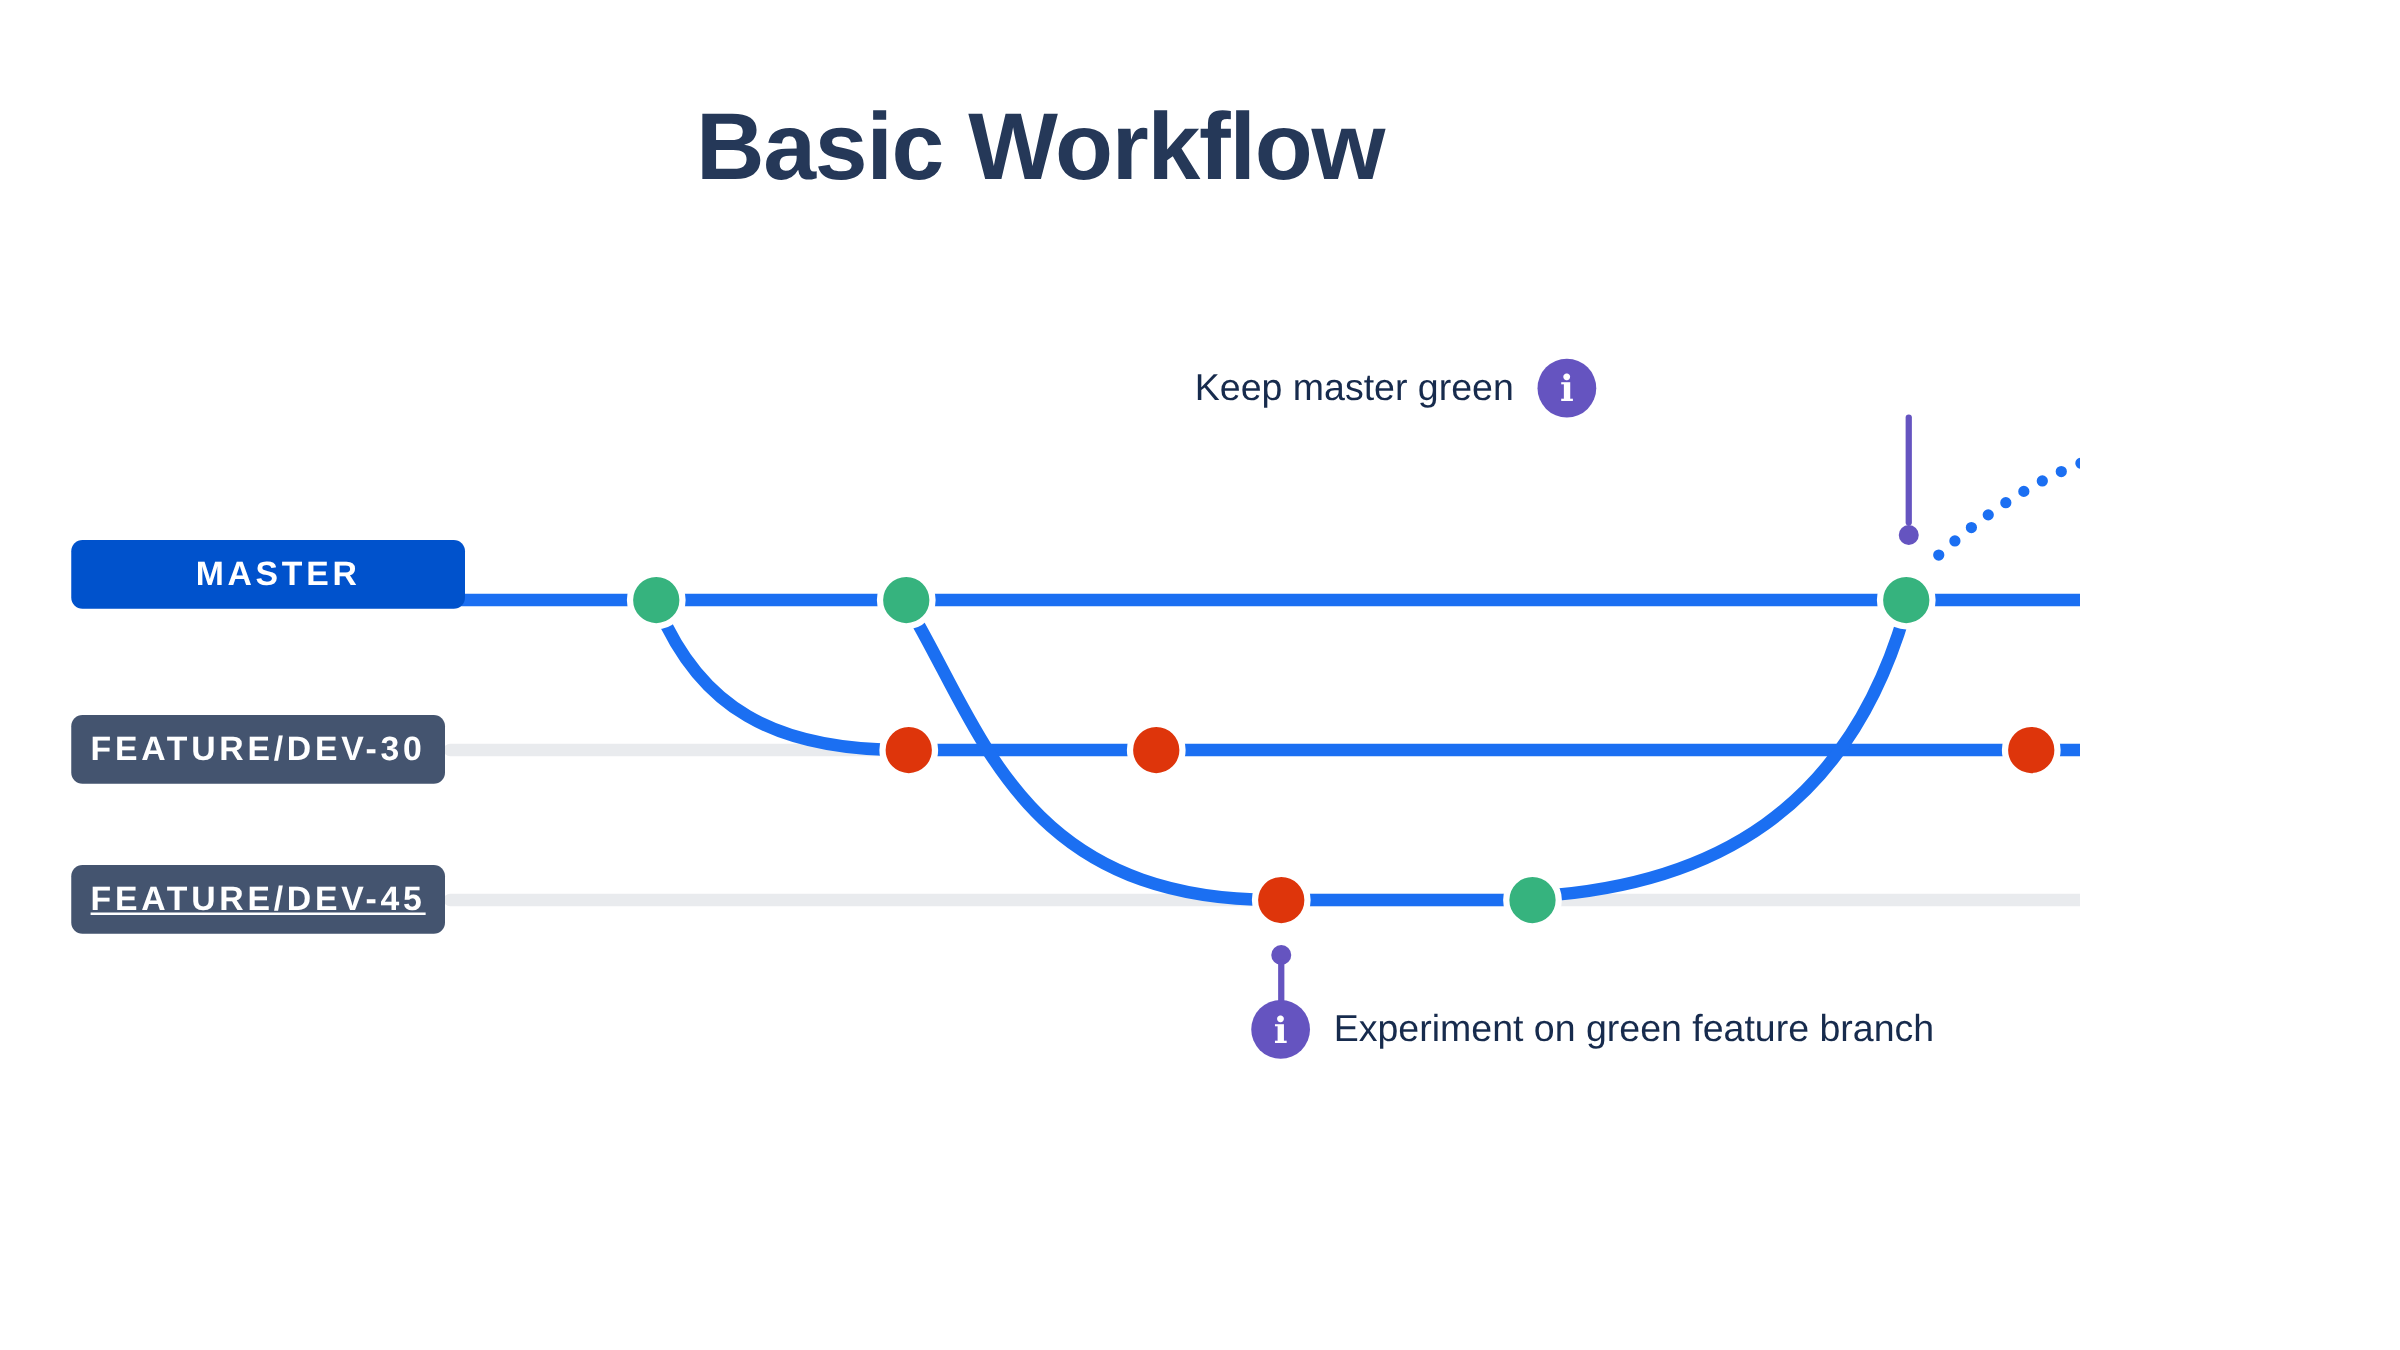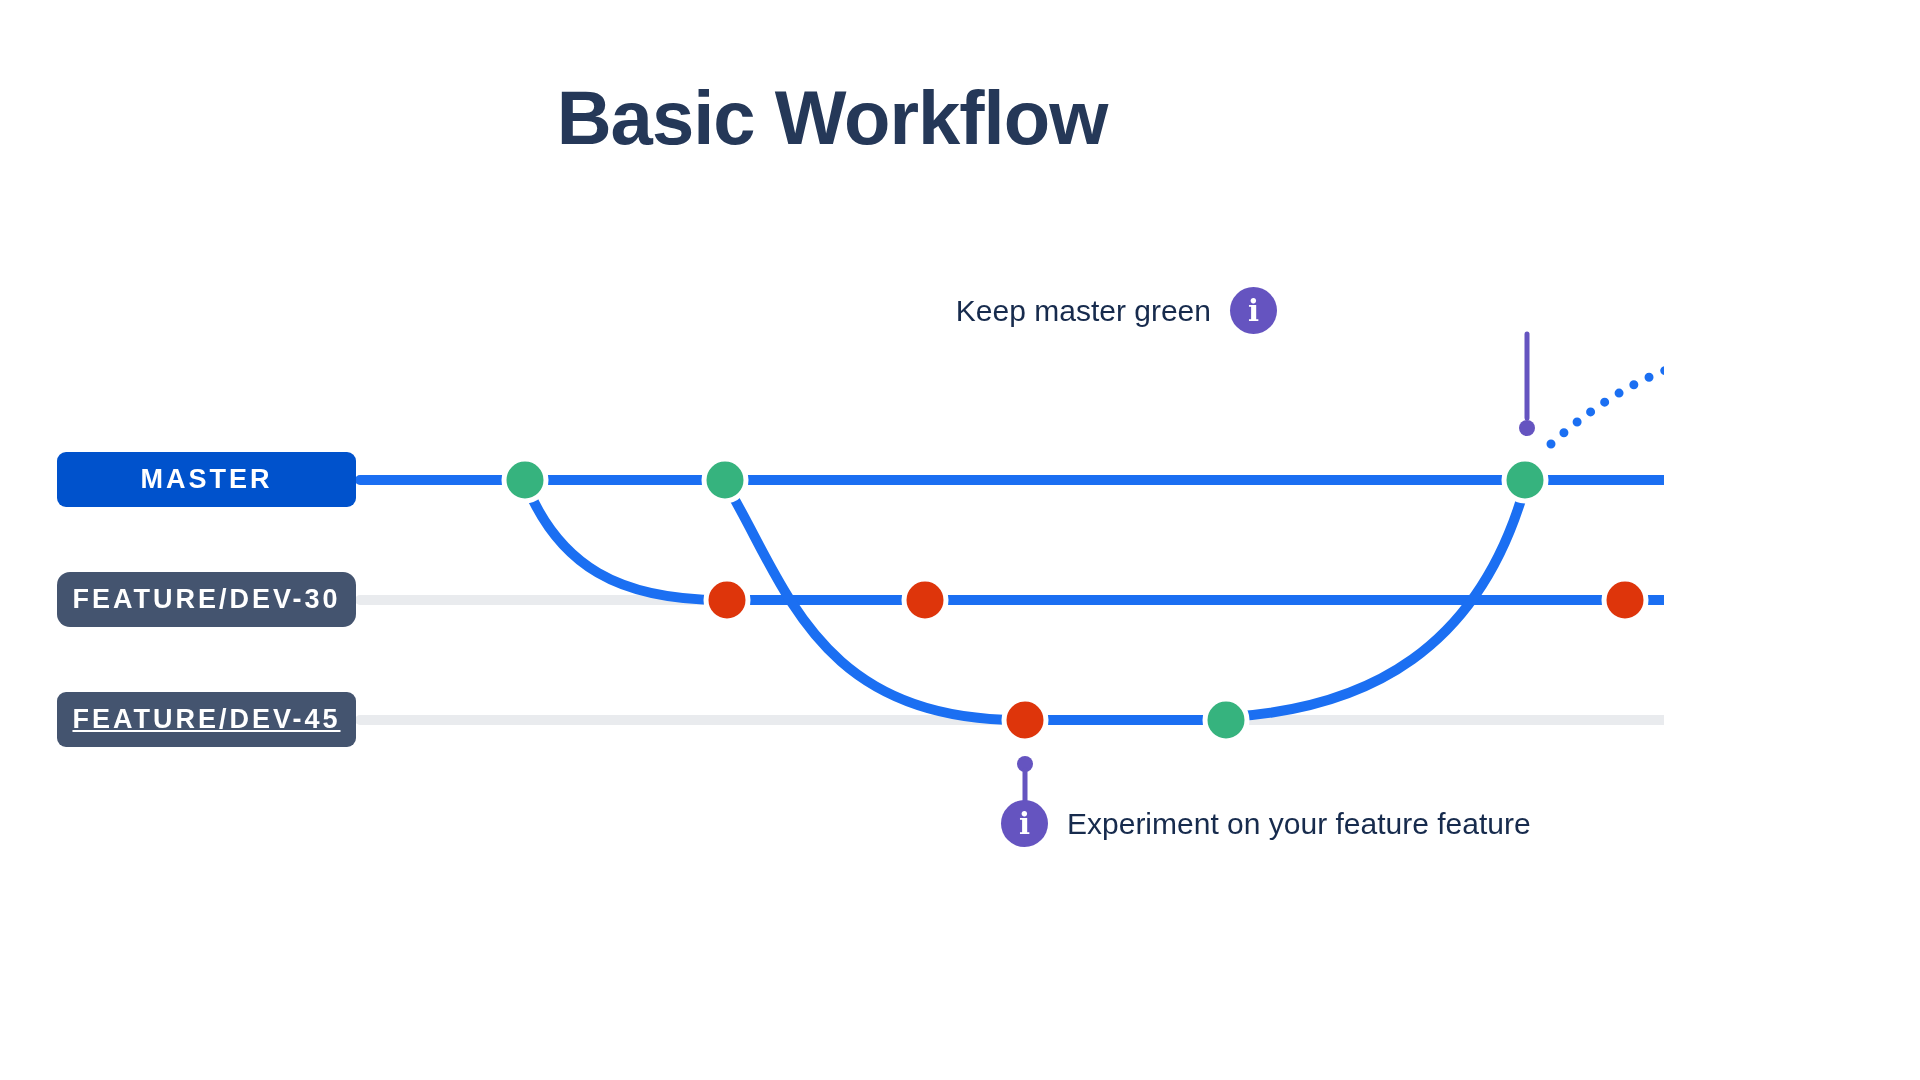--- a/index.html
+++ b/index.html
@@ -59,22 +59,22 @@
     border-radius: 9px;
     display: flex;
     align-items: center;
     justify-content: center;
     color: #ffffff;
     font-size: 27px;
     font-weight: 700;
     letter-spacing: 3px;
     white-space: nowrap;
   }
-  .pill-master { top: 452px; background: var(--master-pill, #0052CC); }
-  .pill-dev30  { top: 572px; background: var(--feature-pill, #44546F); border-radius: 13px; }
+  .pill-master { top: 432px; background: var(--master-pill, #0052CC); padding-left: 16px; }
+  .pill-dev30  { top: 572px; background: var(--feature-pill, #44546F); }
   .pill-dev45  { top: 692px; background: var(--feature-pill, #44546F); text-decoration: underline; }
 
   .annotation {
     position: absolute;
     display: flex;
     align-items: center;
     gap: 19px;
     font-size: 30px;
     color: var(--annotation-text, #172B4D);
     white-space: nowrap;
@@ -141,16 +141,16 @@
   <div class="branch-pill pill-dev30">FEATURE/DEV-30</div>
   <div class="branch-pill pill-dev45">FEATURE/DEV-45</div>
 
   <div class="annotation annotation-top">
     <span>Keep master green</span>
     <span class="info-icon">i</span>
   </div>
 
   <div class="annotation annotation-bottom">
     <span class="info-icon">i</span>
-    <span>Experiment on your feature feature</span>
+    <span>Experiment on green feature branch</span>
   </div>
 
 </div>
 
 </body></html>

